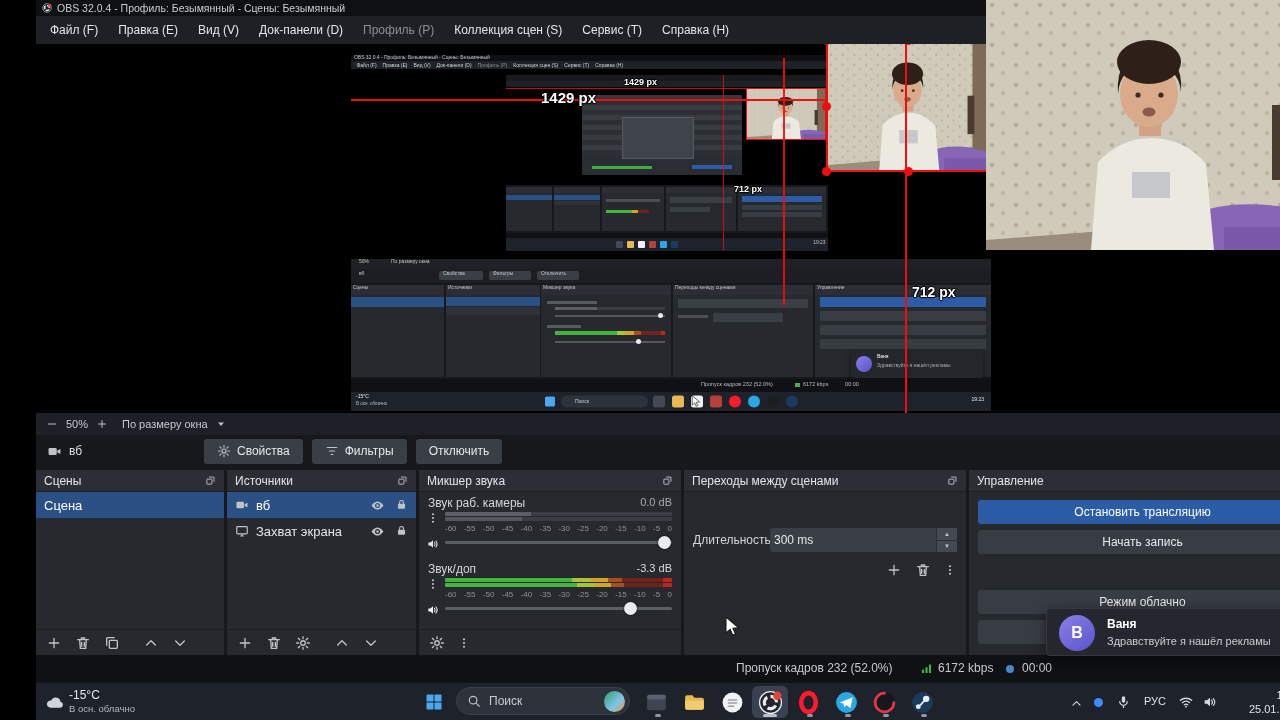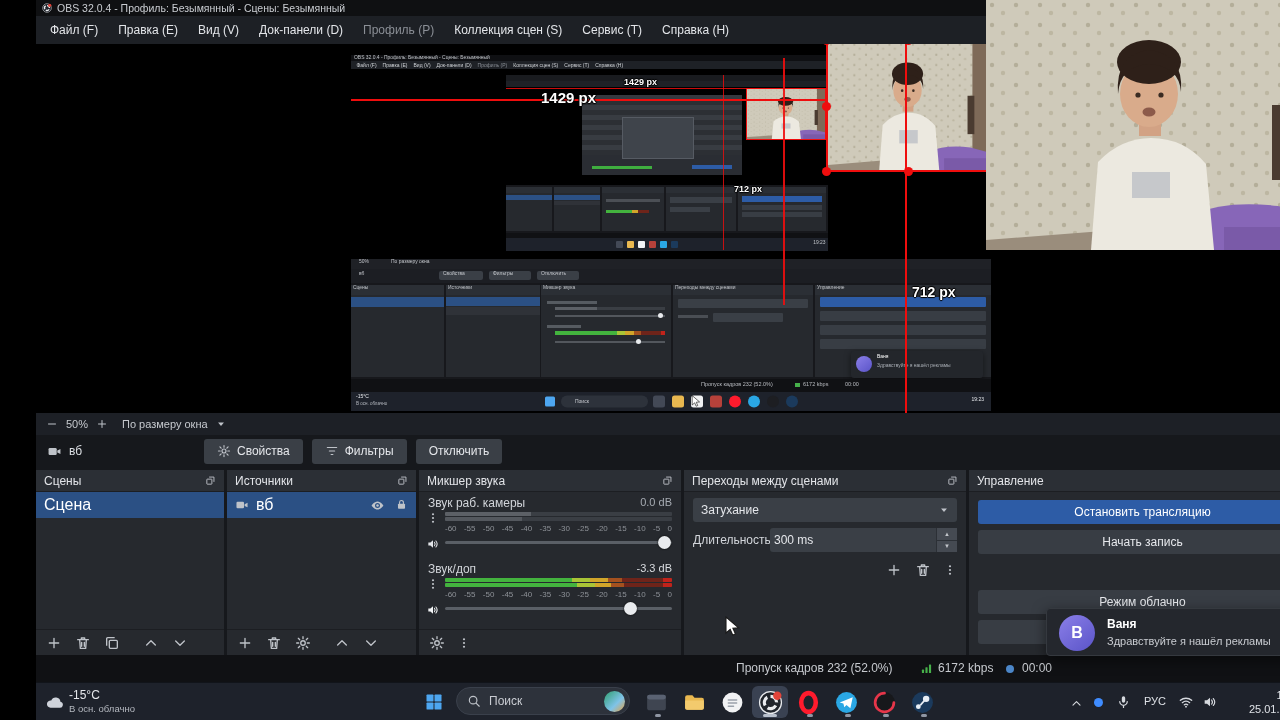--- a/index.html
+++ b/index.html
@@ -50,21 +50,21 @@
 
   
   .dock{position:absolute;top:470px;height:185px;background:#26292e;overflow:hidden}
   #dock-scenes{left:0;width:188px}
   #dock-sources{left:191px;width:189px}
   #dock-mixer{left:383px;width:262px}
   #dock-transitions{left:648px;width:282px}
   #dock-controls{left:933px;width:347px}
   .dhead{height:22px;background:#2b2f35;display:flex;align-items:center;justify-content:space-between;padding:0 8px;font-size:12px;color:#e2e4e8;border-bottom:1px solid #1c1e22;box-sizing:border-box}
   .dtool{position:absolute;bottom:0;left:0;right:0;height:26px;display:flex;align-items:center;gap:13px;padding-left:10px;border-top:1px solid #1c1e22;box-sizing:border-box}
-  .lrow{height:26px;display:flex;align-items:center;padding:0 8px;font-size:16px;color:#e2e4e8;gap:7px}
+  .lrow{height:26px;display:flex;align-items:center;padding:0 8px;font-size:13px;color:#e2e4e8;gap:7px}
   .lrow.sel{background:#2b5084;color:#fff}
   .rowico{margin-left:auto;display:flex;gap:10px}
 
   
   .chname{position:absolute;left:9px;right:9px;display:flex;justify-content:space-between;font-size:12px;color:#d2d5da}
   .chval{color:#a6abb2;font-size:11px}
   .mbar{position:absolute;height:4px;border-radius:1px}
   .ruler{position:absolute;display:flex;justify-content:space-between;font-size:8px;color:#8d9197}
   .slider{position:absolute;height:13px}
   .slider .track{position:absolute;left:0;right:0;top:5px;height:3px;background:#5a5f66;border-radius:2px}
@@ -457,20 +457,37 @@
         <span class="ico" style="width:15px;height:15px"><svg viewBox="0 0 24 24" fill="currentColor">
               <path d="M12 5.5C6.5 5.5 2.5 12 2.5 12s4 6.5 9.5 6.5 9.5-6.5 9.5-6.5-4-6.5-9.5-6.5Zm0 10.5a4 4 0 1 1 0-8 4 4 0 0 1 0 8Z"></path>
               <circle cx="12" cy="12" r="2"></circle>
             </svg></span>
         <span class="ico" style="width:13px;height:13px"><svg viewBox="0 0 24 24" fill="none" stroke="currentColor" stroke-width="2" stroke-linecap="round" stroke-linejoin="round">
               <rect x="5.5" y="10.5" width="13" height="9.5" rx="1.5" fill="currentColor" stroke="none"></rect>
               <path d="M8.5 10.5V8a3.5 3.5 0 0 1 7 0v2.5"></path>
             </svg></span>
       </span>
     </div>
+    <div class="lrow">
+      <span class="ico" style="width:14px;height:14px"><svg viewBox="0 0 24 24" fill="none" stroke="currentColor" stroke-width="2">
+            <rect x="3" y="4.5" width="18" height="12.5" rx="1.5"></rect>
+            <path d="M9 20.5h6M12 17v3.5"></path>
+          </svg></span>
+      <span>Захват экрана</span>
+      <span class="rowico">
+        <span class="ico" style="width:15px;height:15px"><svg viewBox="0 0 24 24" fill="currentColor">
+              <path d="M12 5.5C6.5 5.5 2.5 12 2.5 12s4 6.5 9.5 6.5 9.5-6.5 9.5-6.5-4-6.5-9.5-6.5Zm0 10.5a4 4 0 1 1 0-8 4 4 0 0 1 0 8Z"></path>
+              <circle cx="12" cy="12" r="2"></circle>
+            </svg></span>
+        <span class="ico" style="width:13px;height:13px"><svg viewBox="0 0 24 24" fill="none" stroke="currentColor" stroke-width="2" stroke-linecap="round" stroke-linejoin="round">
+              <rect x="5.5" y="10.5" width="13" height="9.5" rx="1.5" fill="currentColor" stroke="none"></rect>
+              <path d="M8.5 10.5V8a3.5 3.5 0 0 1 7 0v2.5"></path>
+            </svg></span>
+      </span>
+    </div>
     <div class="dtool">
       <span class="ico"><svg viewBox="0 0 24 24" fill="none" stroke="currentColor" stroke-width="2" stroke-linecap="round" stroke-linejoin="round">
             <path d="M12 5v14M5 12h14"></path>
           </svg></span>
       <span class="ico"><svg viewBox="0 0 24 24" fill="none" stroke="currentColor" stroke-width="2" stroke-linecap="round" stroke-linejoin="round">
             <path d="M4 7h16M9.5 7V4.5h5V7M7 7l1 13h8l1-13M10 11v6M14 11v6"></path>
           </svg></span>
       <span class="ico"><svg viewBox="0 0 24 24" fill="none" stroke="currentColor" stroke-width="2" stroke-linecap="round" stroke-linejoin="round">
             <circle cx="12" cy="12" r="3.4"></circle>
             <path d="M12 2.5v3M12 18.5v3M2.5 12h3M18.5 12h3M5 5l2.1 2.1M16.9 16.9L19 19M19 5l-2.1 2.1M7.1 16.9L5 19"></path>
@@ -577,26 +594,20 @@
   </div>
 
   <div class="dock" id="dock-transitions">
     <div class="dhead">
         <span>Переходы между сценами</span>
       <span class="ico" style="width:11px;height:11px"><svg viewBox="0 0 24 24" fill="none" stroke="currentColor" stroke-width="2">
             <rect x="4" y="9" width="11" height="11" rx="1"></rect>
             <path d="M9 4.5h10.5V15"></path>
           </svg></span>
       </div>
-    <div class="combo">
-      <span>Затухание</span>
-      <span class="ico" style="width:10px;height:10px;margin-left:auto"><svg viewBox="0 0 24 24" fill="currentColor">
-            <path d="M5 8.5h14L12 17Z"></path>
-          </svg></span>
-    </div>
     <span style="position:absolute;left:9px;top:63px;font-size:12px;color:#d2d5da">Длительность</span>
     <div class="durfield">
       <span style="padding-left:4px">300 ms</span>
       <div class="spin">
           <div>▲</div>
           <div>▼</div>
         </div>
     </div>
     <div style="position:absolute;right:10px;top:92px;display:flex;gap:13px">
       <span class="ico"><svg viewBox="0 0 24 24" fill="none" stroke="currentColor" stroke-width="2" stroke-linecap="round" stroke-linejoin="round">

